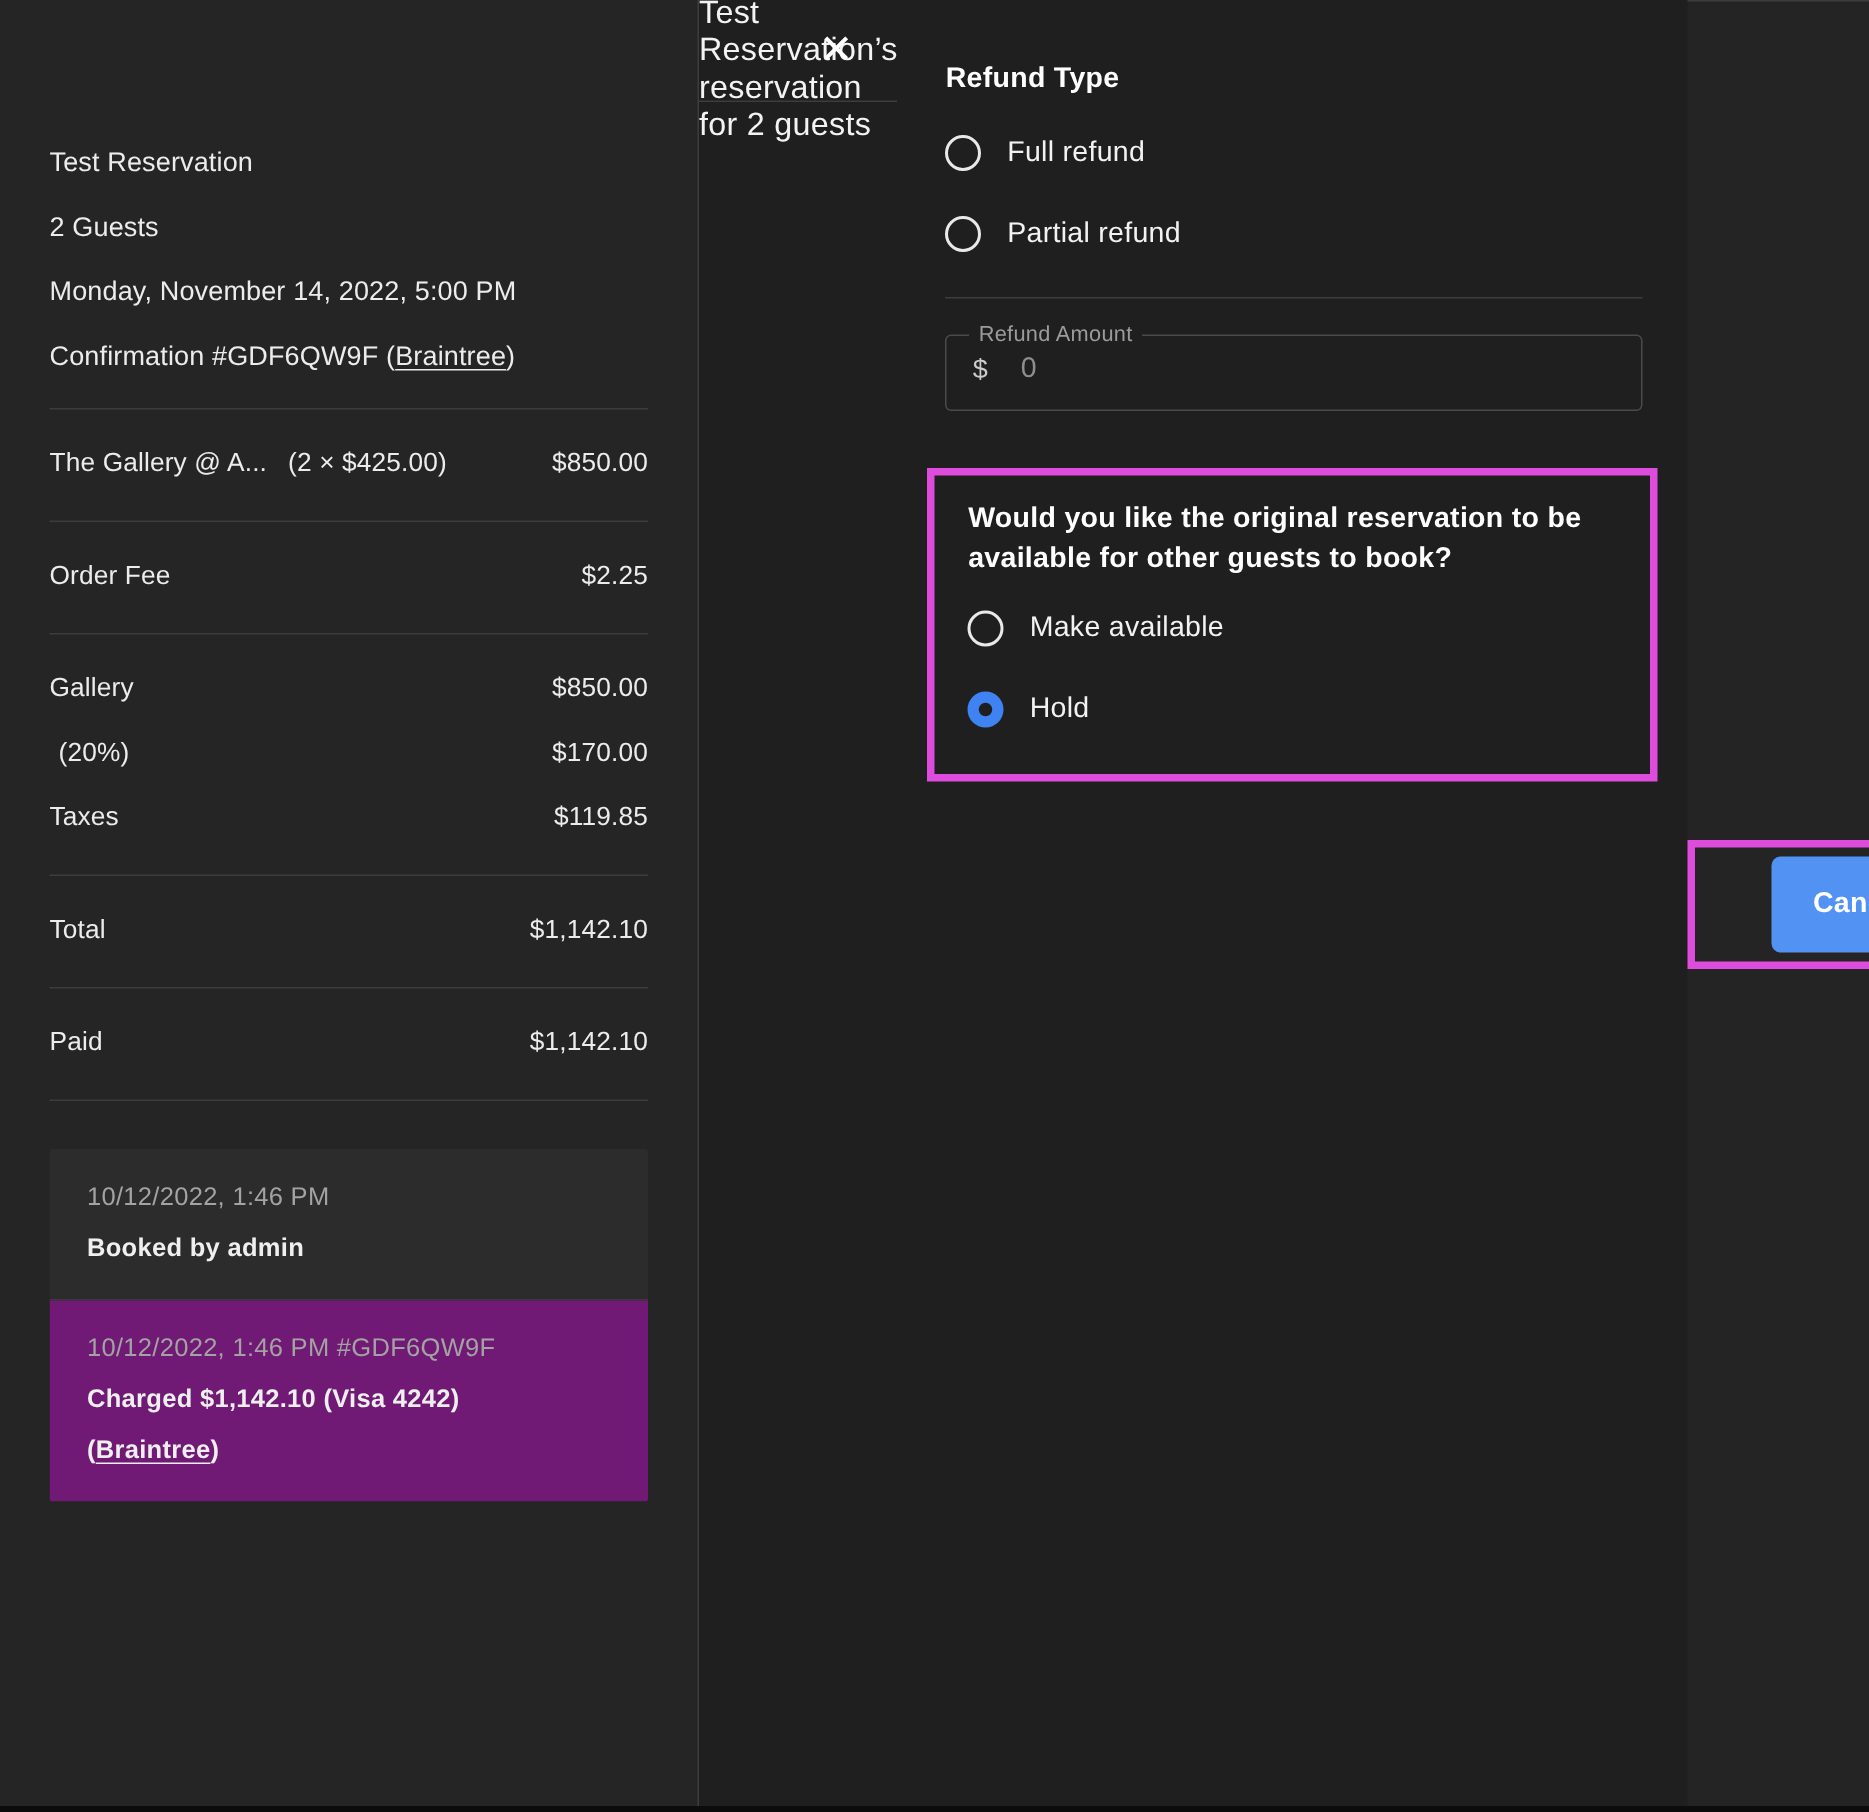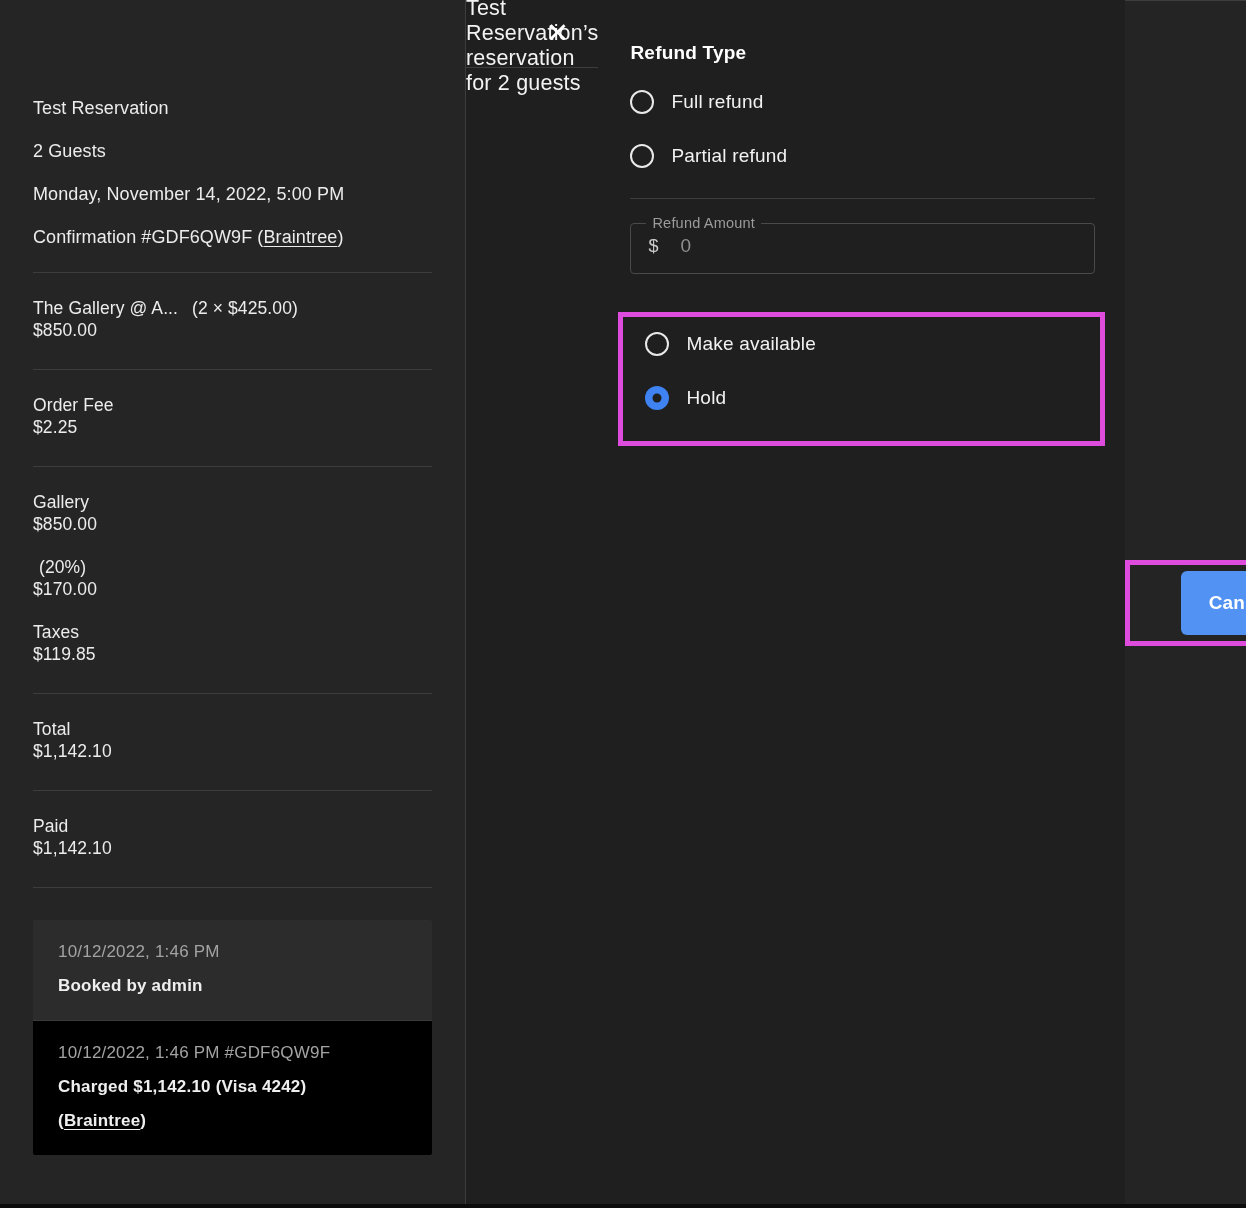--- a/index.html
+++ b/index.html
@@ -9,29 +9,29 @@
 
   
   .sidebar { width:466px; flex:0 0 466px; background:#252525; border-right:1px solid #3d3d3d;
              padding:0 33px; color:#ececec; overflow:hidden; }
   .info-section { padding-top:97px; padding-bottom:24px; border-bottom:1px solid #3d3d3d; }
   .info-line { font-size:18px; line-height:22px; margin-bottom:21px; color:#ececec; letter-spacing:.1px; }
   .info-line:last-child { margin-bottom:0; }
   a.inline-link { color:#ececec; text-decoration:underline; text-underline-offset:3px; }
   .row-section { padding:24px 0 28px; border-bottom:1px solid #3d3d3d; }
   .money-row { display:flex; justify-content:space-between; align-items:baseline;
-               font-size:17.5px; line-height:22px; color:#ececec; letter-spacing:.1px;flex-direction:column; }
+               font-size:17.5px; line-height:22px; color:#ececec; letter-spacing:.1px; }
   .money-row .left { display:flex; gap:14px; }
   .totals-group .money-row { margin-bottom:21px; }
   .totals-group .money-row:last-child { margin-bottom:0; }
   .pct-row .label { padding-left:6px; }
   .history { margin-top:32px; border-radius:2px; overflow:hidden; }
   .history-entry { padding:22px 25px 24px; }
   .history-entry.first { background:#2c2c2c; border-bottom:1px solid #3b3b3b; }
-  .history-entry.second { background:#000000; }
+  .history-entry.second { background:#701a75; }
   .history-time { font-size:17px; font-weight:500; color:#a3a3a3; letter-spacing:.2px; }
   .history-line { font-size:17px; font-weight:700; color:#efefef; margin-top:14px; letter-spacing:.2px; }
   .history-line a.inline-link { color:#efefef; font-weight:700; }
   .history-line .paren { font-weight:700; }
 
   
   .modal { flex:1; display:flex; flex-direction:row; background:#1f1f1f; }
   .modal-header { height:68px; flex:0 0 68px; border-bottom:1px solid #3d3d3d; position:relative;
                   display:flex; align-items:center; justify-content:center; }
   .modal-title { font-size:21.5px; font-weight:500; color:#f3f3f3; letter-spacing:.2px; }
@@ -165,20 +165,21 @@
 
       <fieldset class="amount-field">
         <legend>Refund Amount</legend>
         <div class="amount-line">
           <span class="currency-prefix">$</span>
           <input class="amount-input" type="text" placeholder="0" style="">
         </div>
       </fieldset>
 
       <div class="highlight-box">
+        <div class="question-text">Would you like the original reservation to be available for other guests to book?</div>
         <div class="radio-row">
           <span class="radio unselected"></span>
           <span class="radio-label">Make available</span>
         </div>
         <div class="radio-row">
           <span class="radio selected"></span>
           <span class="radio-label">Hold</span>
         </div>
       </div>
 

